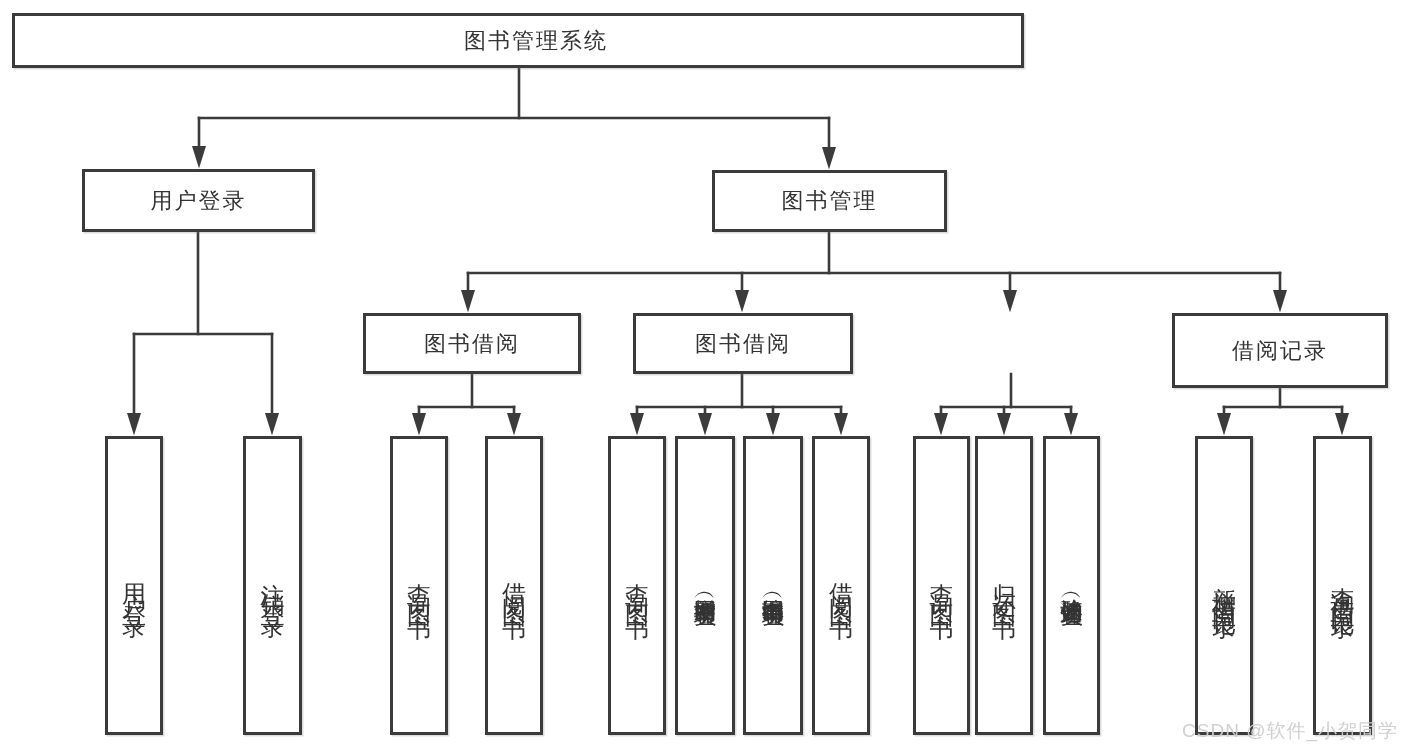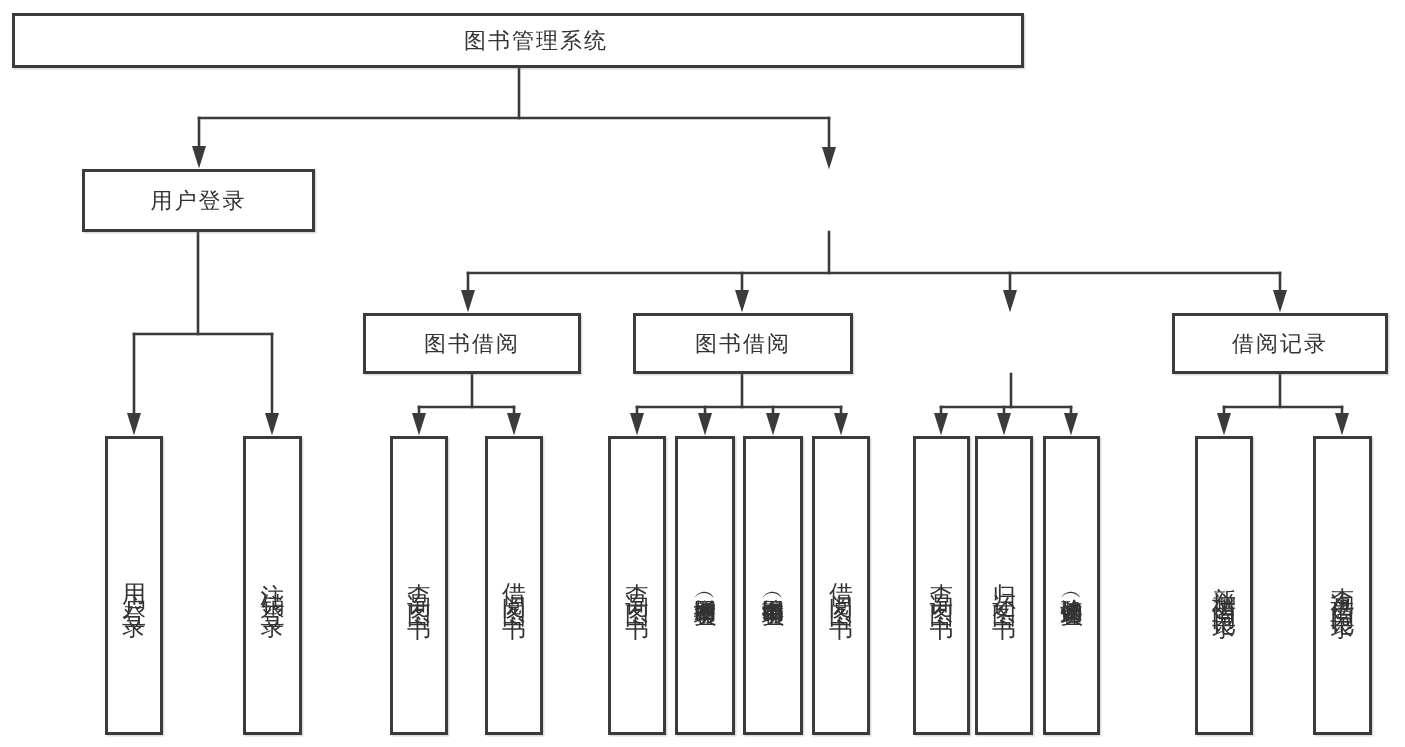--- a/index.html
+++ b/index.html
@@ -32,21 +32,21 @@
   .ls4{letter-spacing:11px;}
   .ls6{letter-spacing:6px;}
   .ls9{letter-spacing:1px;font-size:22px;}
   
   #n-root   {left:12px;  top:13px;  width:1012px; height:55px;padding-left:36px;}
   #n-login  {left:82px;  top:169px; width:233px;  height:63px;}
   #n-mgmt   {left:712px; top:170px; width:235px;  height:62px;}
   #n-newrec {left:363px; top:313px; width:218px;  height:61px;}
   #n-borrow {left:633px; top:313px; width:220px;  height:61px;}
   #n-current{left:902px; top:313px; width:218px;  height:61px;}
-  #n-records{left:1172px;top:313px; width:216px;  height:61px;}
+  #n-records{left:1172px;top:313px; width:216px;  height:75px;}
   #l-userlogin{left:105px; width:58px;}
   #l-logout   {left:243px; width:59px;}
   #l-query1   {left:390px; width:58px;}
   #l-borrow1  {left:485px; width:58px;}
   #l-query2   {left:608px; width:58px;}
   #l-addbook  {left:675px; width:60px;}
   #l-editbook {left:743px; width:60px;}
   #l-borrow2  {left:812px; width:58px;}
   #l-query3   {left:913px; width:57px;}
   #l-return   {left:975px; width:58px;}
@@ -127,20 +127,21 @@
       <polygon points="997,413 1011,413 1004,435.5"></polygon>
       <polygon points="1064,413 1078,413 1071,435.5"></polygon>
       <polygon points="1217,413 1231,413 1224,435.5"></polygon>
       <polygon points="1335,413 1349,413 1342,435.5"></polygon>
     </g>
   </svg>
 
   <div class="node" id="n-root">图书管理系统</div>
 
   <div class="node" id="n-login">用户登录</div>
+  <div class="node" id="n-mgmt">图书管理</div>
 
   <div class="node" id="n-newrec">图书借阅</div>
   <div class="node" id="n-borrow">图书借阅</div>
   <div class="node" id="n-records">借阅记录</div>
 
   <div class="node leaf ls4" id="l-userlogin">用户登录</div>
   <div class="node leaf ls4" id="l-logout">注销登录</div>
 
   <div class="node leaf ls4" id="l-query1">查询图书</div>
   <div class="node leaf ls4" id="l-borrow1">借阅图书</div>
@@ -150,13 +151,14 @@
   <div class="node leaf ls9" id="l-editbook">编辑图书（管理员）</div>
   <div class="node leaf ls4" id="l-borrow2">借阅图书</div>
 
   <div class="node leaf ls4" id="l-query3">查询图书</div>
   <div class="node leaf ls4" id="l-return">归还图书</div>
   <div class="node leaf ls9" id="l-confirm">确认归还（管理员）</div>
 
   <div class="node leaf ls6" id="l-addrec">新增借阅记录</div>
   <div class="node leaf ls6" id="l-queryrec">查询借阅记录</div>
 
+  <div class="watermark">CSDN @软件_小贺同学</div>
 </div>
 
 </body></html>

